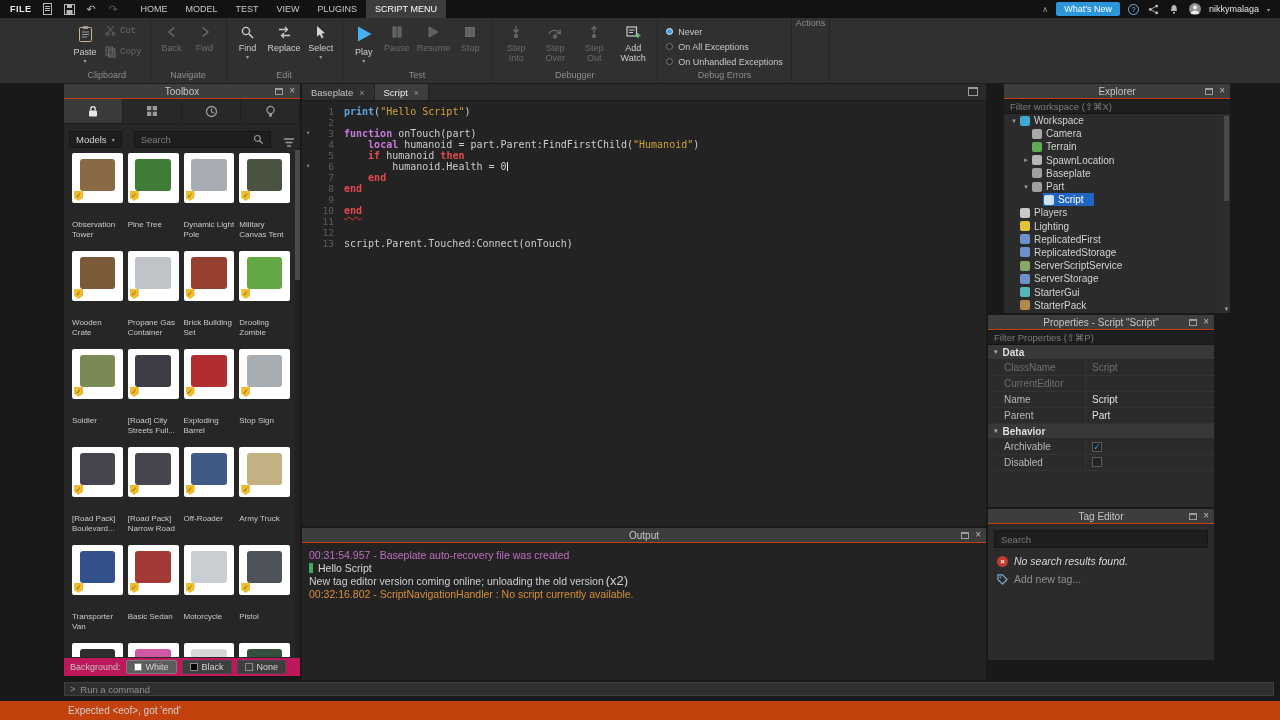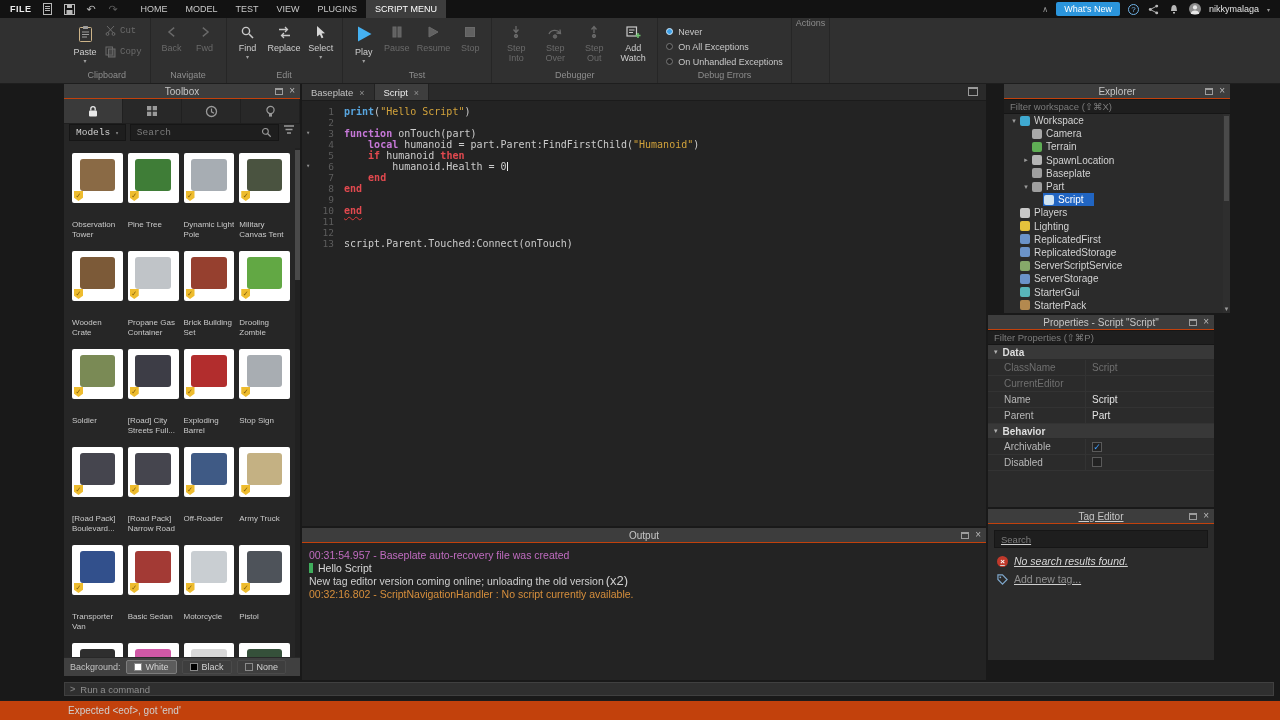--- a/index.html
+++ b/index.html
@@ -58,32 +58,32 @@
   .ph-icons { position:absolute; right:5px; top:0; height:100%; display:flex; align-items:center; gap:6px; }
   .float-ic { width:8px; height:7px; border:1px solid #9d9d9d; border-top-width:2px; display:inline-block; }
   .close-ic { color:#b9b9b9; font-size:10px; line-height:10px; }
   .finput { background:#1e1e1e; border:1px solid #161616; color:#7c7c7c; font-size:9.5px; display:flex; align-items:center; padding:0 6px; }
 
   
   #toolbox { left:64px; top:84px; width:236px; height:592px; background:#262626; }
   #toolbox-tabs { height:25px; display:flex; background:#282828; border-bottom:1px solid #1f1f1f; }
   .tbtab { flex:1; display:flex; align-items:center; justify-content:center; border-right:1px solid #202020; background:#282828; }
   .tbtab.active { background:#3a3a3a; }
-  #toolbox-search { height:24px; display:flex; align-items:flex-start; gap:4px; padding:0 5px;font-family:Liberation Mono, monospace; }
+  #toolbox-search { height:24px; display:flex; align-items:flex-end; gap:12px; padding:0 5px; }
   .dropdown { background:#1e1e1e; border:1px solid #161616; height:17px; display:flex; align-items:center; gap:5px; padding:0 6px; font-size:9.5px; color:#d2d2d2; }
   .searchbox { flex:1; height:17px; justify-content:space-between; }
   #toolbox-grid { position:absolute; left:0; right:6px; top:64px; bottom:19px; overflow:hidden; padding:5px 4px 0 8px; display:grid; grid-template-columns:repeat(4,1fr); gap:11px 5px; align-content:start; }
   .tb-item { display:flex; flex-direction:column; gap:17px; }
   .tb-thumb { position:relative; height:50px; background:#ffffff; border-radius:2px; }
   .tb-blob { position:absolute; left:15%; top:12%; width:70%; height:64%; border-radius:3px; }
   .tb-badge { position:absolute; left:2px; bottom:2px; width:9px; height:10px; background:#eebc2e; color:#845f0a; font-size:7px; line-height:9px; text-align:center; clip-path:polygon(0 0,100% 0,100% 68%,50% 100%,0 68%); }
   .tb-label { font-size:8px; line-height:9.5px; color:#c9c9c9; height:20px; overflow:hidden; }
   #toolbox-scroll { position:absolute; right:0; top:64px; bottom:19px; width:5px; background:#212121; }
   #toolbox-scroll .thumb { position:absolute; top:2px; left:0; width:5px; height:130px; background:#4a4a4a; }
-  #toolbox-bg { position:absolute; left:0; right:0; bottom:0; height:19px; background:#404040; display:flex; align-items:center; gap:5px; padding-left:6px; font-size:9px; color:#c2c2c2; border-top:1px solid #282828; }
+  #toolbox-bg { position:absolute; left:0; right:0; bottom:0; height:19px; background:#be185d; display:flex; align-items:center; gap:5px; padding-left:6px; font-size:9px; color:#c2c2c2; border-top:1px solid #282828; }
   .bg-btn { display:flex; align-items:center; gap:4px; background:#3e3e3e; border:1px solid #4a4a4a; border-radius:2px; padding:1px 7px; color:#d2d2d2; font-size:9px; }
   .bg-btn.sel { background:#5c5c5c; border-color:#7d7d7d; }
   .sw { width:8px; height:8px; border:1px solid #8a8a8a; display:inline-block; }
   .sw-white { background:#fff; } .sw-black { background:#000; } .sw-none { background:transparent; }
 
   
   #editor { left:302px; top:84px; width:684px; height:442px; background:#232323; }
   #etabs { height:17px; background:#2a2a2a; display:flex; border-bottom:1px solid #1b1b1b; }
   .etab { display:flex; align-items:center; gap:6px; padding:0 9px; font-size:9.5px; color:#c2c2c2; background:#2f2f2f; border-right:1px solid #222; }
   .etab.active { background:#3e3e3e; color:#ececec; }
@@ -128,21 +128,21 @@
   #properties { left:988px; top:315px; width:226px; height:192px; }
   .psec { height:15px; background:#383838; color:#dedede; font-size:10px; font-weight:bold; display:flex; align-items:center; gap:5px; padding-left:6px; border-bottom:1px solid #2a2a2a; }
   .psec-arrow { font-size:7px; color:#b2b2b2; font-weight:normal; }
   .prow { display:flex; height:16px; font-size:10px; border-bottom:1px solid #333333; align-items:center; background:#2b2b2b; }
   .plabel { width:98px; padding-left:16px; color:#b8b8b8; border-right:1px solid #333333; height:100%; display:flex; align-items:center; }
   .pvalue { flex:1; padding-left:6px; color:#e2e2e2; }
   .prow.muted .plabel, .prow.muted .pvalue { color:#6f6f6f; }
   .pcheck { width:10px; height:10px; border:1px solid #5a5a5a; background:#222; font-size:9px; line-height:8px; color:#3f9dff; display:inline-block; text-align:center; }
 
   
-  #tageditor { left:988px; top:509px; width:226px; height:151px;text-decoration:underline; }
+  #tageditor { left:988px; top:509px; width:226px; height:151px; }
   #tag-search { margin:6px 6px 4px; height:18px; }
   .tag-row { display:flex; align-items:center; gap:6px; padding:3px 9px; font-size:10.5px; }
   .redx { width:11px; height:11px; border-radius:50%; background:#c0392b; color:#fff; font-size:8px; line-height:11px; text-align:center; font-weight:bold; flex:none; }
   .noresults { font-style:italic; color:#d8d8d8; }
   .addtag { color:#8f8f8f; }
 
   
   #commandbar { position:absolute; left:64px; top:682px; width:1210px; height:14px; background:#2f2f2f; border:1px solid #404040; display:flex; align-items:center; font-size:9.5px; color:#8f8f8f; gap:5px; padding:0 5px; }
   .prompt-ic { color:#7a7a7a; font-weight:bold; font-size:9px; }
   #statusbar { position:absolute; left:0; top:700px; width:1280px; height:20px; background:#c2410c; border-top:1px solid #1c1c1c; display:flex; align-items:center; padding-left:68px; font-size:10px; color:#cfcfcf; }

